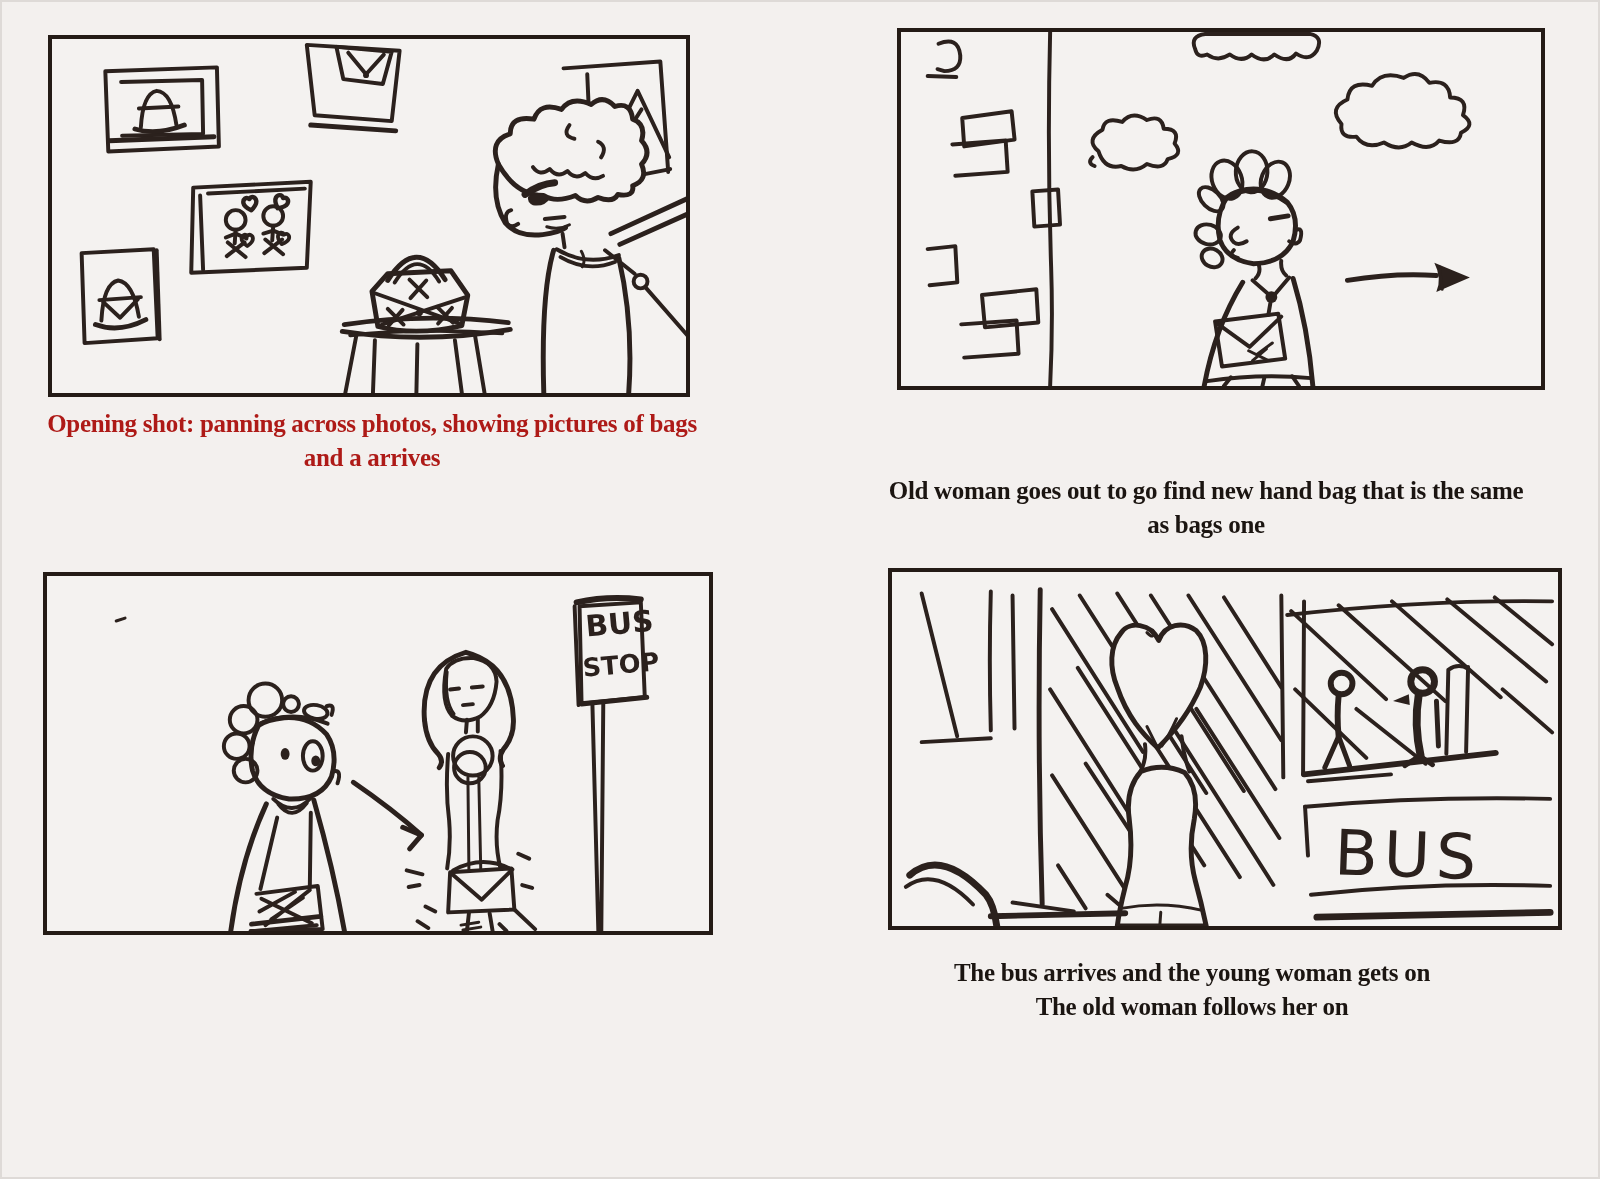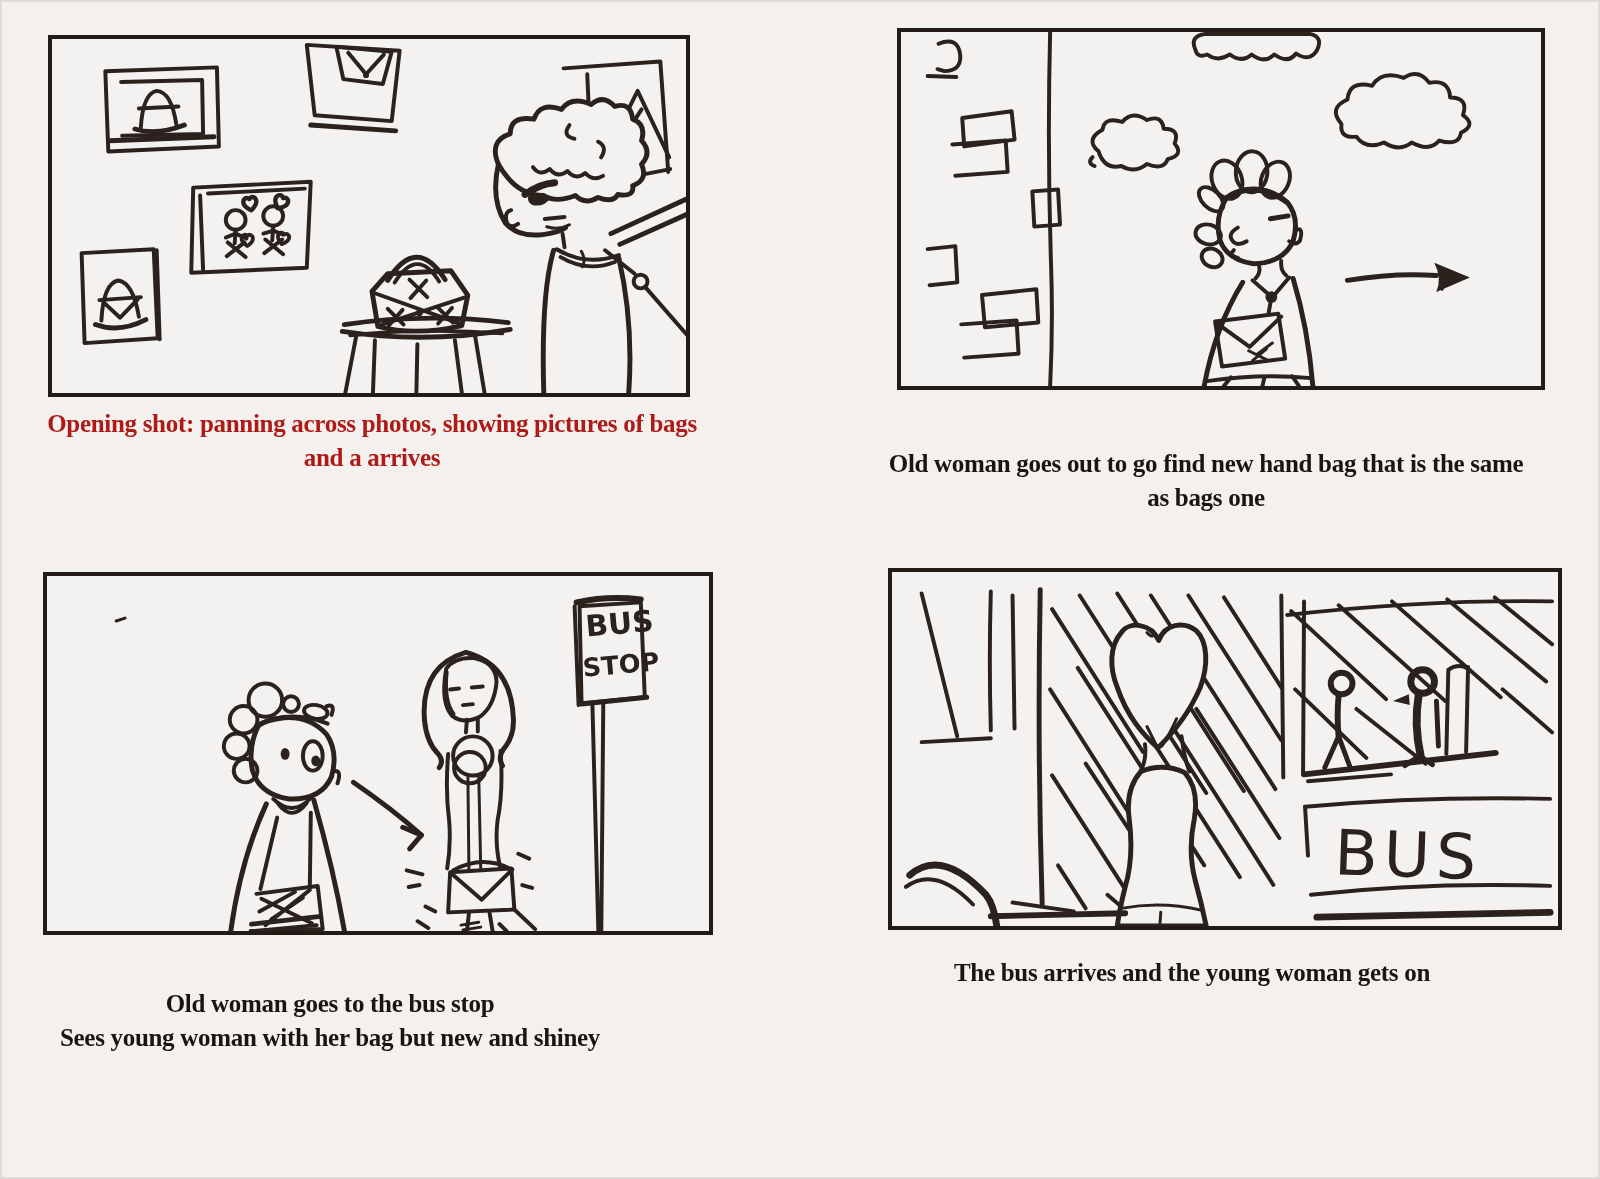--- a/index.html
+++ b/index.html
@@ -292,27 +292,24 @@
       </g>
     </svg>
   </figure>
 
   <div class="caption red" style="left:12px; top:407px; width:720px;">
     <div class="line">Opening shot: panning across photos, showing pictures of bags</div>
     <div class="line">and a arrives</div>
   </div>
 
 
-  <div class="caption" style="left:846px; top:447px; width:720px;">
+  <div class="caption" style="left:846px; top:474px; width:720px;">
     <div class="line">Old woman goes out to go find new hand bag that is the same</div>
     <div class="line">as bags one</div>
   </div>
 
-  <div class="caption" style="left:0px; top:987px; width:660px;">
-    <div class="line">Old woman goes to the bus stop</div>
-    <div class="line">Sees young woman with her bag but new and shiney</div>
-  </div>
 
   <div class="caption" style="left:832px; top:956px; width:720px;">
     <div class="line">The bus arrives and the young woman gets on</div>
+    <div class="line">The old woman follows her on</div>
   </div>
 
 </div>
 
 </body></html>

